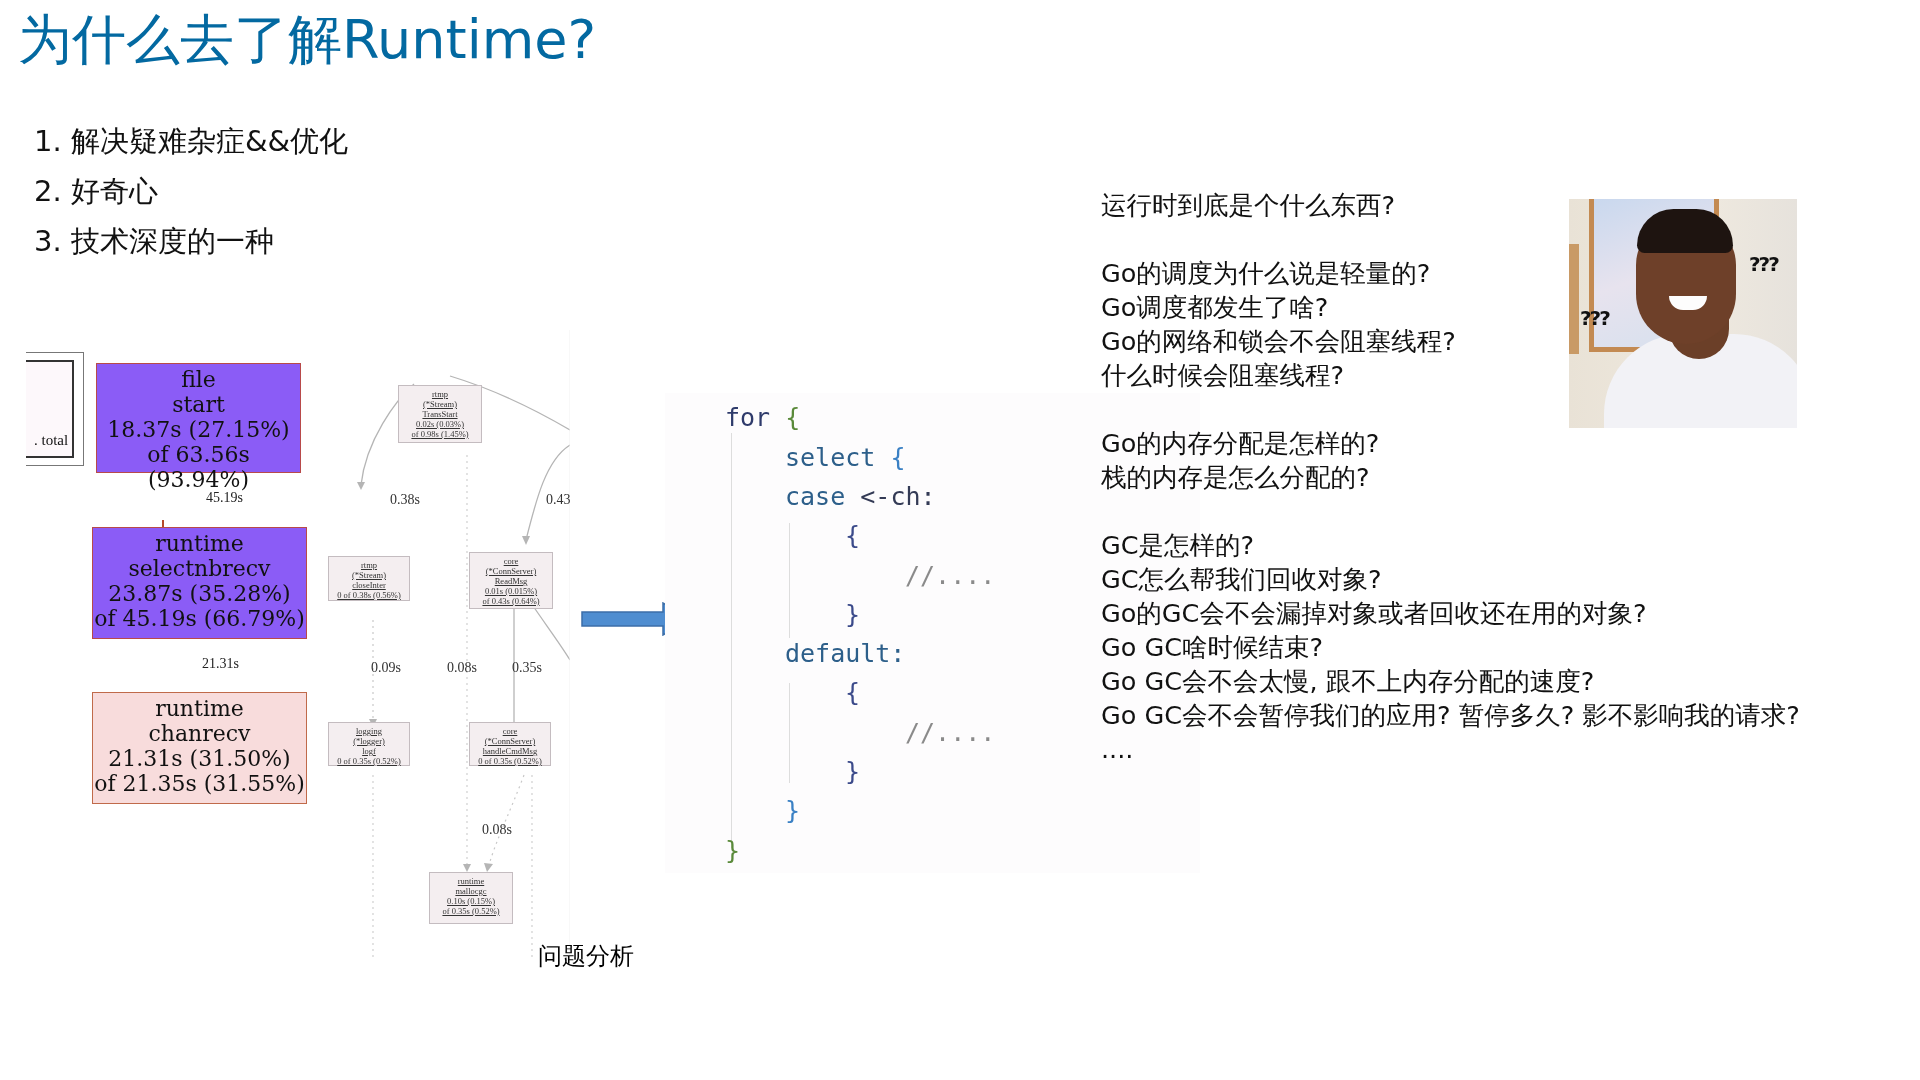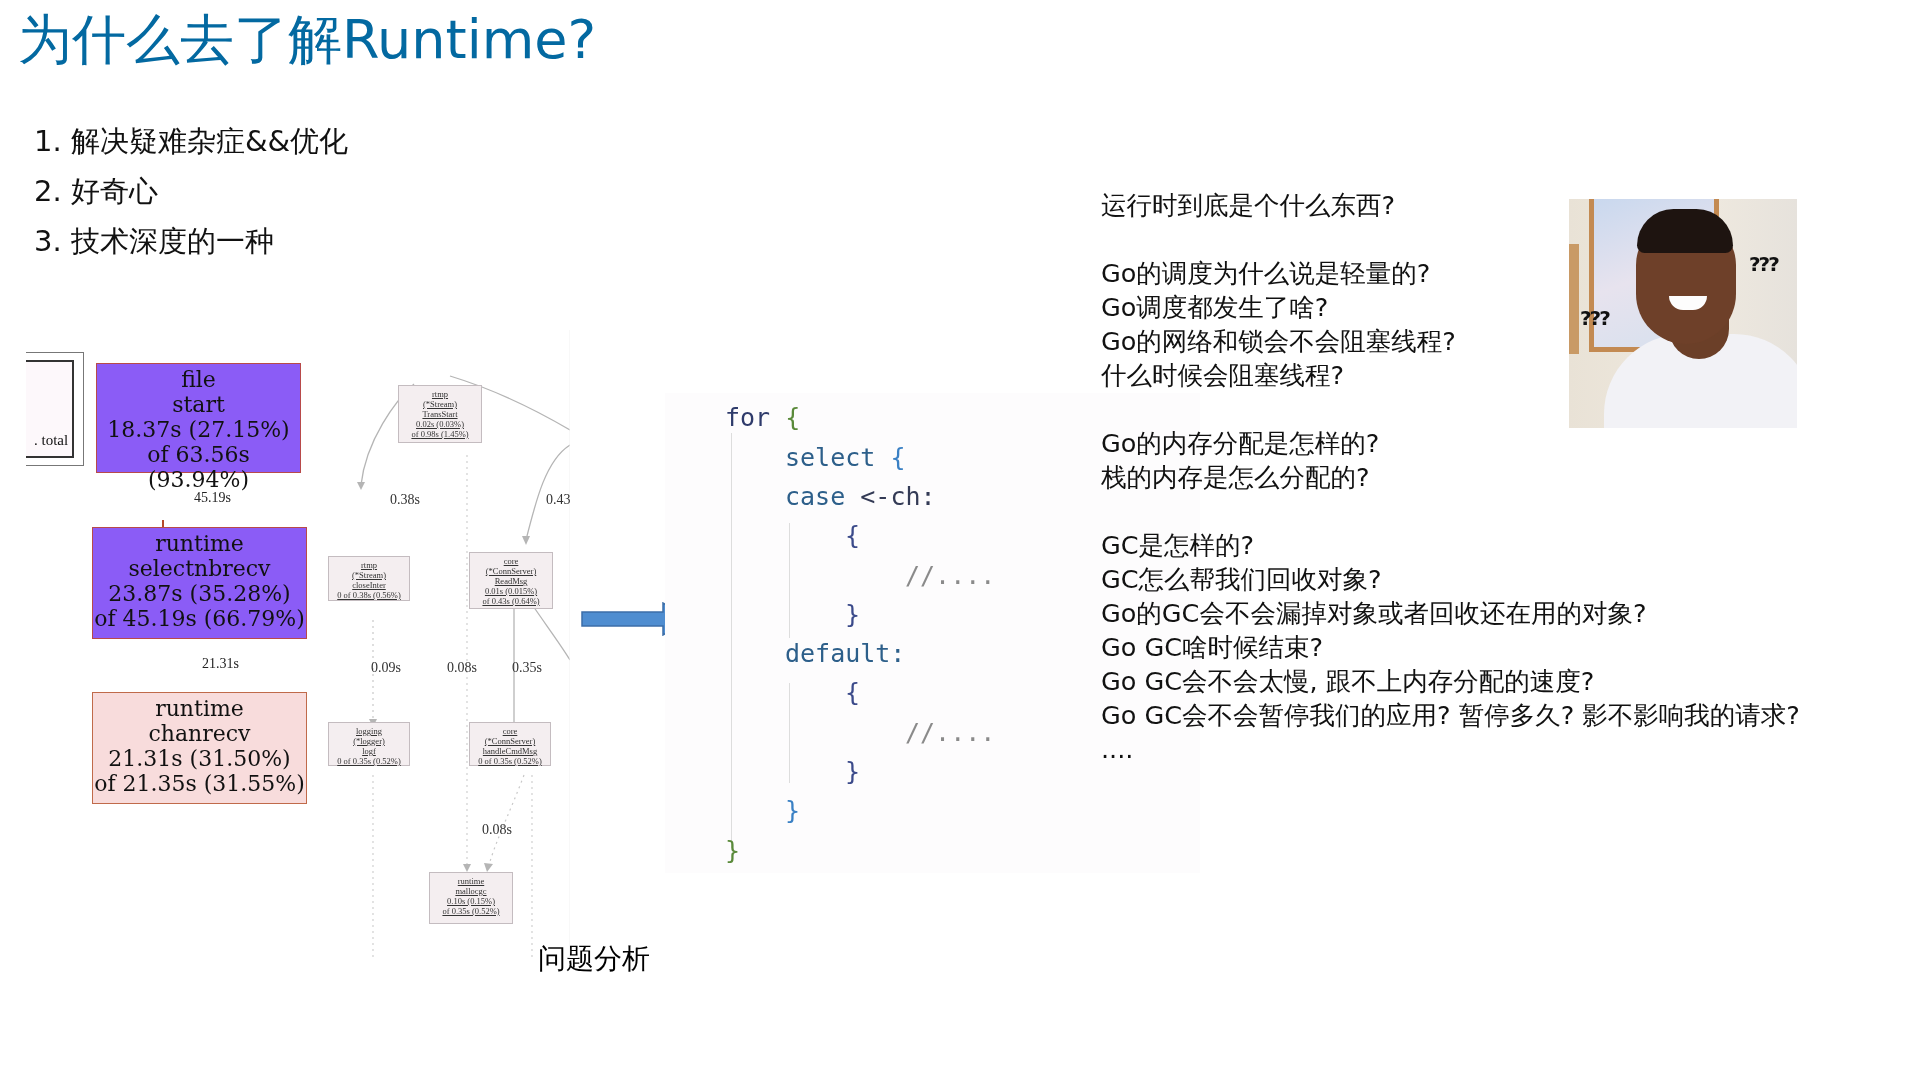--- a/index.html
+++ b/index.html
@@ -55,21 +55,21 @@
     .kw-for { color: #2f3b6b; }
     .kw { color: #2d5f8a; }
     .punct { color: #333a55; }
     .brace-g { color: #5a8a3a; }
     .brace-b { color: #3a80c4; }
     .brace-n { color: #3b4a8a; }
     .comment { color: #8a8a8a; }
     .guide { position: absolute; width: 1px; background: #dddddd; }
 
     
-    .caption { left: 538px; top: 940px; font-size: 28px; color: #000; white-space: nowrap; }
+    .caption { left: 538px; top: 940px; font-size: 24px; color: #000; white-space: nowrap; }
 
     
     .questions { left: 1101px; top: 188px; width: 720px; }
     .q { font-size: 25.5px; line-height: 34px; color: #111; white-space: nowrap; min-height: 34px; }
     .q.wrap { white-space: normal; }
     .q.gap { height: 34px; }
 
     
     .photo {
       left: 1569px; top: 199px; width: 228px; height: 229px; overflow: hidden;
@@ -145,21 +145,21 @@
     <div>23.87s (35.28%)</div>
     <div>of 45.19s (66.79%)</div>
   </div>
   <div class="node-big light" style="left:66px; top:362px; width:215px; height:112px;">
     <div>runtime</div>
     <div>chanrecv</div>
     <div>21.31s (31.50%)</div>
     <div>of 21.35s (31.55%)</div>
   </div>
 
-  <div class="edge-label big" style="left:168px; top:160px;">45.19s</div>
+  <div class="edge-label big" style="left:180px; top:160px;">45.19s</div>
   <div class="edge-label big" style="left:176px; top:326px;">21.31s</div>
 
   <div class="node-small" style="left:372px; top:55px; width:84px; height:58px;">
     <div>rtmp</div>
     <div>(*Stream)</div>
     <div>TransStart</div>
     <div>0.02s (0.03%)</div>
     <div>of 0.98s (1.45%)</div>
   </div>
   <div class="node-small" style="left:302px; top:226px; width:82px; height:45px;">

